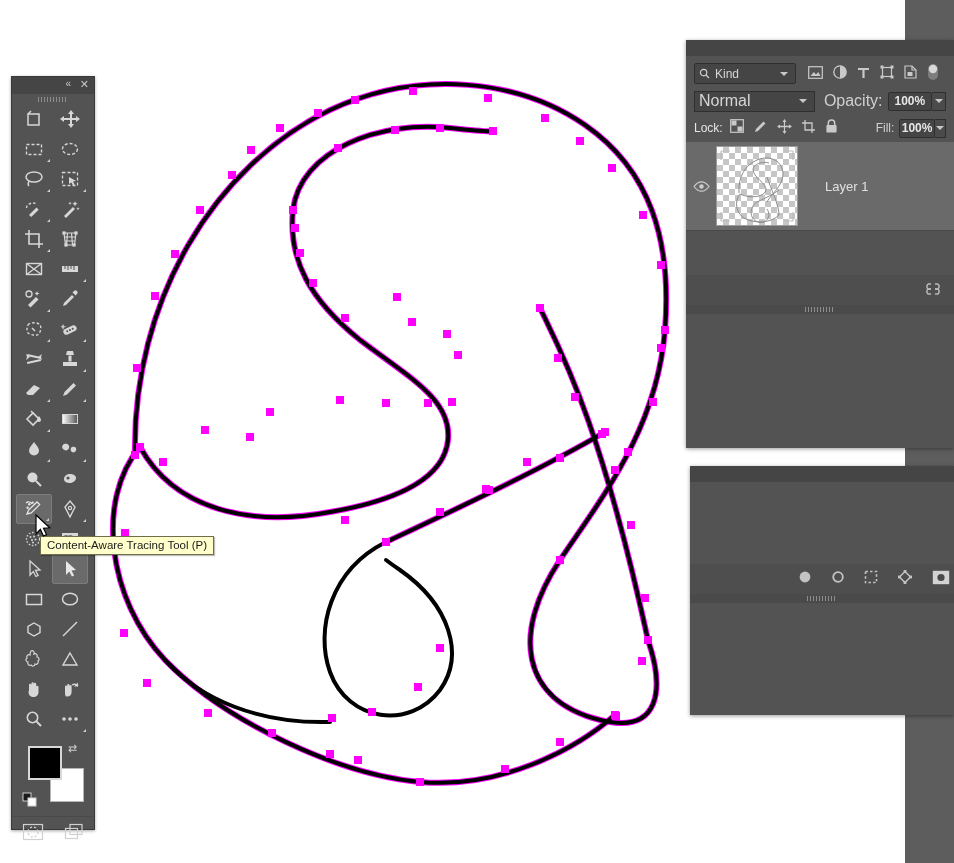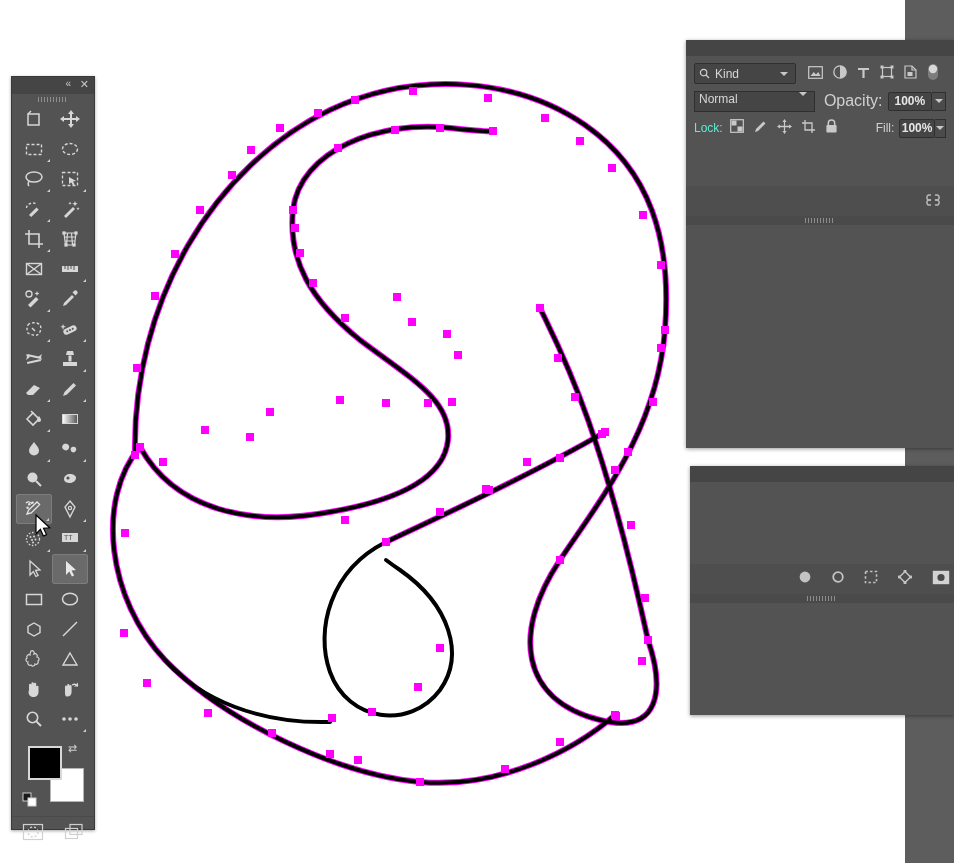--- a/index.html
+++ b/index.html
@@ -67,33 +67,33 @@
     width:102px;height:21px;background:#454545;border:1px solid #2f2f2f;border-radius:2px;
     display:flex;align-items:center;color:#d6d6d6;font-size:12px;padding:0 4px;box-sizing:border-box;
   }
   .kind-select .lbl{margin-left:5px;flex:1;}
   .chev{width:0;height:0;border-left:4px solid transparent;border-right:4px solid transparent;
     border-top:4px solid #c8c8c8;margin-right:3px;}
   .filter-icons{display:flex;align-items:center;gap:10px;margin-left:12px;}
   .blend-row{height:26px;padding:0 8px;display:flex;align-items:center;}
   .blend-select{
     width:130px;height:21px;background:#454545;border:1px solid #2f2f2f;border-radius:0;
-    display:flex;color:#d6d6d6;font-size:12px;padding:0 4px;box-sizing:border-box;
+    display:flex;align-items:center;color:#d6d6d6;font-size:16px;padding:0 4px;box-sizing:border-box;
   }
   .blend-select .lbl{flex:1;}
   .opa-label{color:#d0d0d0;font-size:16px;margin-left:9px;}
   .num-field{
     width:48px;height:19px;background:#454545;border:1px solid #2f2f2f;border-radius:2px;
     color:#e6e6e6;font-size:12px;display:flex;align-items:center;justify-content:center;
     margin-left:5px;box-sizing:border-box;font-weight:bold;
   }
   .num-chev{width:15px;height:19px;background:#4b4b4b;border:1px solid #2f2f2f;border-left:none;
     display:flex;align-items:center;justify-content:center;box-sizing:border-box;}
   .lock-row{height:28px;padding:0 8px;display:flex;align-items:center;}
-  .lock-label{color:#5eead4;font-size:12px;margin-right:7px;}
+  .lock-label{color:#e5e5e5;font-size:12px;margin-right:7px;}
   .lock-icons{display:flex;align-items:center;gap:9px;}
   .fill-label{color:#d0d0d0;font-size:12px;margin-left:14px;padding-left:24px;}
 
   .layer-row{height:88px;display:flex;align-items:center;border-bottom:1px solid #484848;}
   .layer-row.active{background:#6a6a6a;}
   .eye-cell{width:30px;display:flex;align-items:center;justify-content:center;}
   .thumb{width:82px;height:80px;box-sizing:border-box;border:1px solid #9a9a9a;}
   .thumb.checker{
     background-image:
       linear-gradient(45deg,#c6c6c6 25%,transparent 25%,transparent 75%,#c6c6c6 75%),
@@ -630,20 +630,21 @@
       <div style="position:relative;">
         <svg width="24" height="22" viewBox="0 0 24 22">
           <rect x="8" y="3.5" width="12" height="10" fill="none" stroke="#d0d0d0" stroke-width="1.2"></rect>
           <rect x="3.5" y="7.5" width="12" height="10" fill="none" stroke="#d0d0d0" stroke-width="1.2"></rect>
           </svg>
         <span class="tri" style="right:-2px;bottom:-1px;"></span>
       </div>
     </div>
   </div>
 
+  <div class="tooltip">Content-Aware Tracing Tool (P)</div>
 
   <div class="cursor">
     <svg width="20" height="28" viewBox="0 0 20 28">
       <path d="M2 2l0 19 4.4-4.6 3 6.6 3.1-1.4-3-6.4 6.2-.4z" fill="#ffffff" stroke="#000000" stroke-width="1.2"></path>
     </svg>
   </div>
 
   <div class="panel" id="layers-panel">
     <div class="panel-topbar"></div>
 
@@ -754,20 +755,45 @@
               </svg>
           </span>
         </span>
         <span class="fill-label">Fill:</span>
         <span class="num-field">100%</span>
         <span class="num-chev">
             <i class="chev" style="margin:0;"></i>
           </span>
       </div>
 
+      <div class="layer-row active">
+        <div class="eye-cell">
+          <svg width="17" height="11" viewBox="0 0 17 11">
+            <path d="M8.5 .8C12.5.8 16 5.5 16 5.5s-3.5 4.7-7.5 4.7S1 5.5 1 5.5 4.5.8 8.5.8z" fill="none" stroke="#cdcdcd" stroke-width="1.2"></path>
+            <circle cx="8.5" cy="5.5" r="2.2" fill="#cdcdcd"></circle>
+            </svg>
+        </div>
+        <div class="thumb checker">
+          <svg width="80" height="78" viewBox="0 0 80 78" style="position:absolute;left:0;top:0;">
+            <g fill="none" stroke="#8d8d8d" stroke-width="1">
+              <path d="M22 46c-1-16 6-28 18-33 14-6 26 2 26 14 0 12-12 20-16 28"></path>
+              <path d="M36 22c1-5 9-8 16-6"></path>
+              <path d="M36 22c0 9 14 14 13 21s-16 9-26 4"></path>
+              <path d="M23 47c-6 7-4 19 4 24 10 6 28 5 35-3"></path>
+              <path d="M50 30c4 12 12 28 12 38"></path>
+              <path d="M40 55c9-4 18-9 22-12"></path>
+              <path d="M40 55c-8 5-8 17 1 20 8 3 14-6 9-13"></path>
+              </g>
+            <g stroke="#bdbdbd" stroke-width="1.2" fill="none">
+              <path d="M4 4h9M4 4v9M76 4h-9M76 4v9M4 74h9M4 74v-9M76 74h-9M76 74v-9"></path>
+              </g>
+            </svg>
+        </div>
+        <div class="layer-name">Layer 1</div>
+      </div>
 
 
       <div class="lp-filler" style="height:44px;"></div>
 
       <div class="lp-footer">
         <span>
           <svg width="22" height="12" viewBox="0 0 22 12">
             <g fill="none" stroke="#b9b9b9" stroke-width="1.5">
               <path d="M9 6H6.2a3 3 0 0 1 0-5H9"></path>
                 <path d="M13 6h2.8a3 3 0 0 0 0-5H13"></path>

